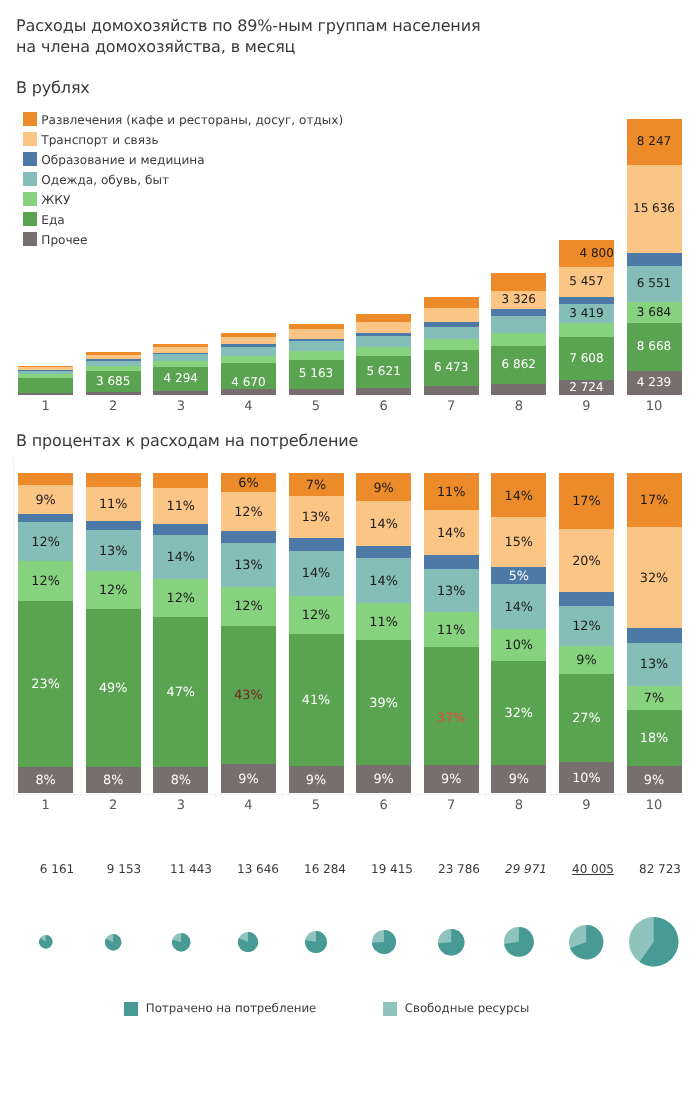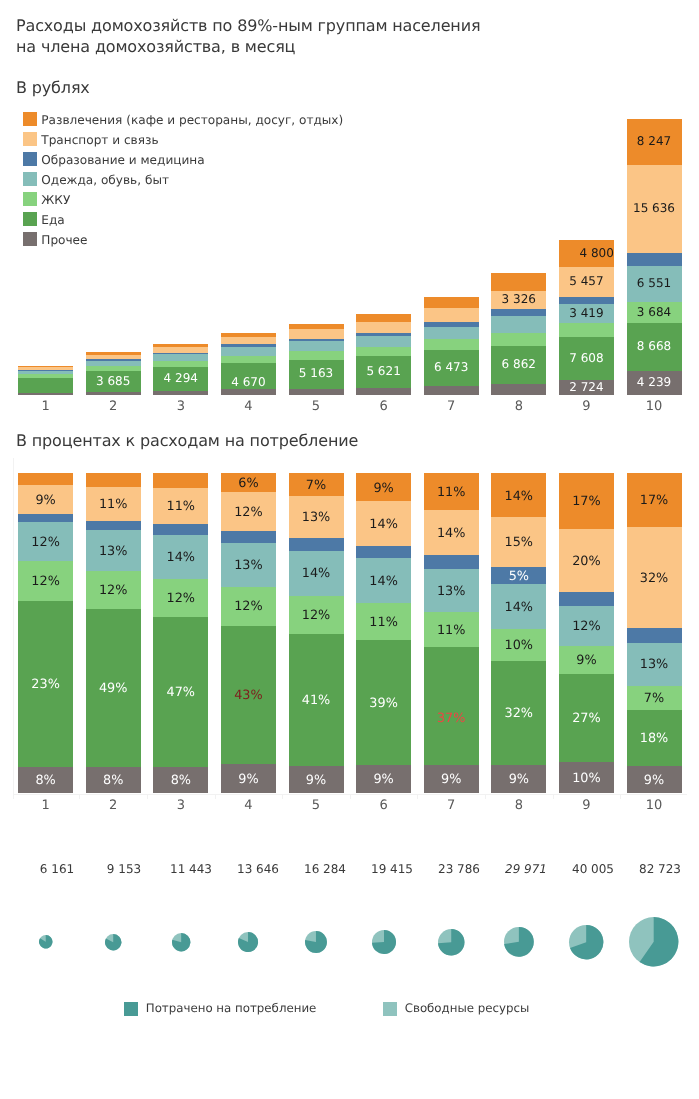--- a/index.html
+++ b/index.html
@@ -417,15 +417,15 @@
     <div class="axisline" style="left: 552.6px; top: 794px; width: 1px; height: 5px;"></div>
     <div class="axisline" style="left: 620.2px; top: 794px; width: 1px; height: 5px;"></div>
     <div class="inc" style="left: 17px; width: 80px; top: 860.5px;">6 161</div>
     <div class="inc" style="left: 84px; width: 80px; top: 860.5px;">9 153</div>
     <div class="inc" style="left: 151px; width: 80px; top: 860.5px;">11 443</div>
     <div class="inc" style="left: 218px; width: 80px; top: 860.5px;">13 646</div>
     <div class="inc" style="left: 285px; width: 80px; top: 860.5px;">16 284</div>
     <div class="inc" style="left: 352px; width: 80px; top: 860.5px;">19 415</div>
     <div class="inc" style="left: 419px; width: 80px; top: 860.5px;">23 786</div>
     <div class="inc" style="left: 486px; width: 80px; top: 860.5px; font-style: italic;">29 971</div>
-    <div class="inc" style="left: 553px; width: 80px; top: 860.5px;">40 005</div>
+    <div class="inc" style="left: 553px; width: 80px; top: 860.5px; text-decoration: underline;">40 005</div>
     <div class="inc" style="left: 620px; width: 80px; top: 860.5px;">82 723</div>
   </div>
 
 </body></html>

